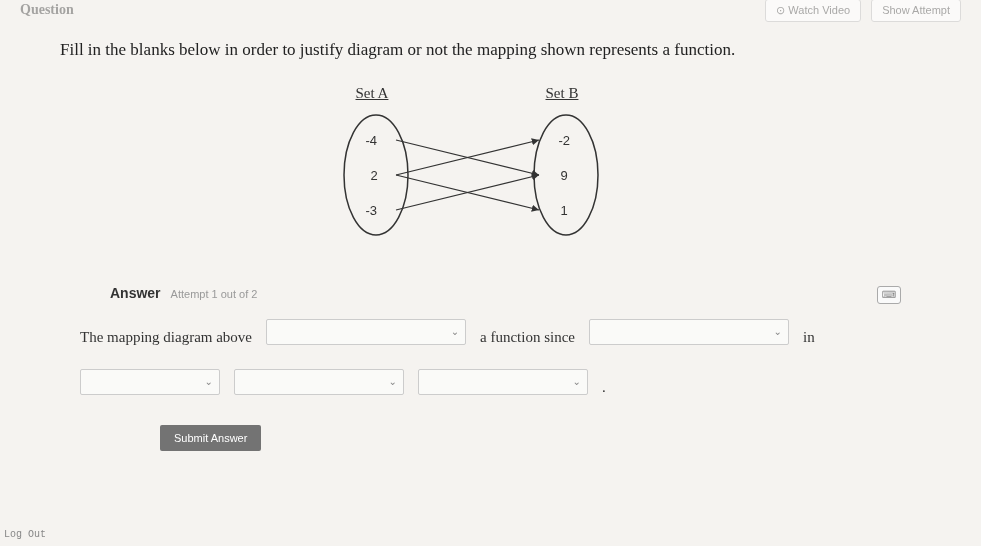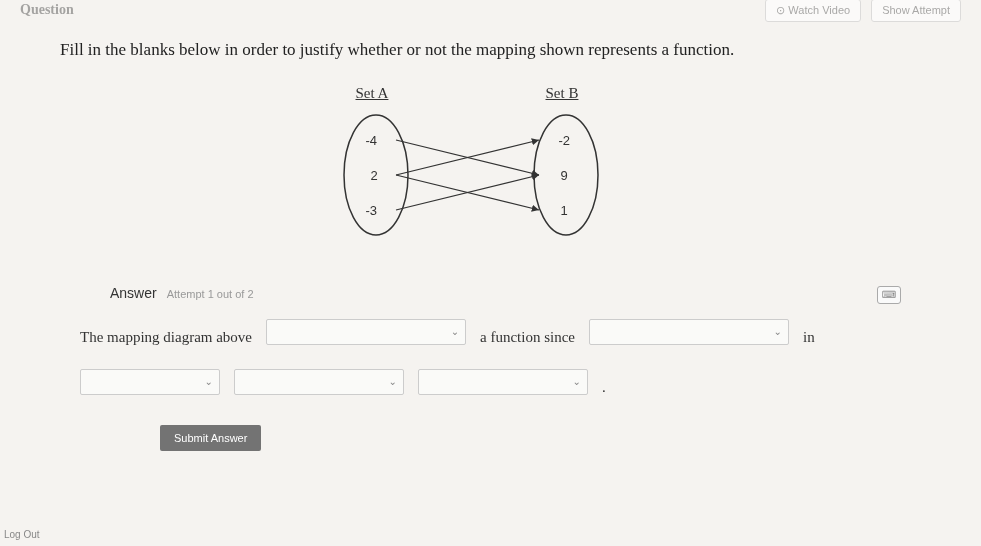--- a/index.html
+++ b/index.html
@@ -64,21 +64,21 @@
       font-family: Arial, sans-serif;
       color: #333;
     }
     .answer-row {
       display: flex;
       align-items: baseline;
       gap: 10px;
       margin: 25px 0 15px 50px;
       font-family: Arial, sans-serif;
     }
-    .answer-label { font-weight: normal; font-size: 14px; color: #333; }
+    .answer-label { font-weight: bold; font-size: 14px; color: #333; }
     .attempt { font-size: 11px; color: #999; }
     .keyboard-icon {
       margin-left: auto;
       margin-right: 20px;
       width: 24px; height: 18px;
       border: 1px solid #aaa;
       border-radius: 3px;
       display: flex; align-items: center; justify-content: center;
       font-size: 10px; color: #888;
       background: #fafafa;
@@ -122,36 +122,36 @@
       font-size: 11px;
       font-family: Arial, sans-serif;
       border-radius: 2px;
     }
     .logout {
       position: absolute;
       bottom: 6px;
       left: 4px;
       font-size: 10px;
       color: #888;
-      font-family: Liberation Sans, sans-serif;
+      font-family: Liberation Mono, monospace;
     }
   </style>
 </head>
 <body>
 
 <div class="top-bar">
   <div class="top-left">Question</div>
   <div class="top-right">
     <button class="top-btn">⊙ <span>Watch Video</span></button>
     <button class="top-btn">Show Attempt</button>
   </div>
 </div>
 
 <div class="main">
-  <p class="prompt">Fill in the blanks below in order to justify whether or not the mapping shown represents a function.</p>
+  <p class="prompt">Fill in the blanks below in order to justify diagram or not the mapping shown represents a function.</p>
 
   <div class="diagram-area">
     <div class="diagram">
       <div class="set-label set-a-label">Set A</div>
       <div class="set-label set-b-label">Set B</div>
 
       <svg class="mapping" width="340" height="150">
         <defs>
           <marker id="arrow" markerWidth="8" markerHeight="8" refX="6" refY="3" orient="auto">
             <path d="M0,0 L6,3 L0,6 Z" fill="#333"></path>

